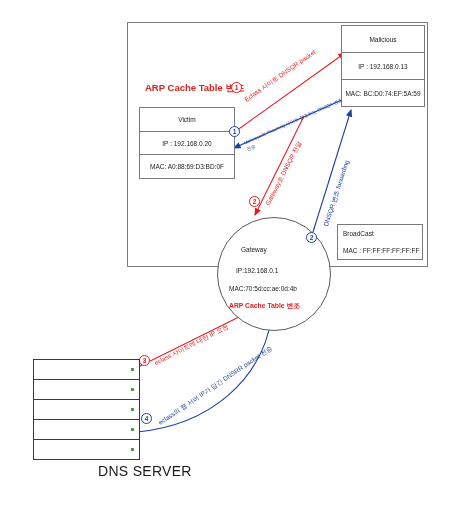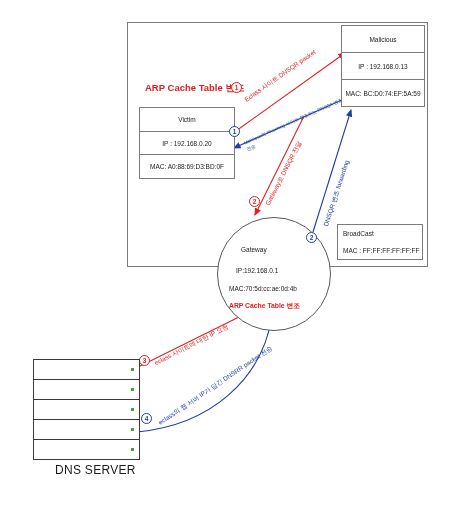--- a/index.html
+++ b/index.html
@@ -97,24 +97,25 @@
   .dns-row:last-child{border-bottom:none;}
   .dns-dot{
     position:absolute;
     right:5px;top:50%;
     margin-top:-1.5px;
     width:3px;height:3px;
     background:#4aa03f;
   }
   .dns-caption{
     position:absolute;
-    font-size:12px;
+    font-size:14px;
     color:#1a1a1a;
     letter-spacing:.3px;
     white-space:nowrap;
+    margin-left:43px;
   }
 </style>
 </head>
 <body>
 
 <div id="canvas">
 
   <div class="box" style="left:127px;top:22px;width:301px;height:245px;"></div>
 
   <svg id="wires" viewBox="0 0 474 523">

